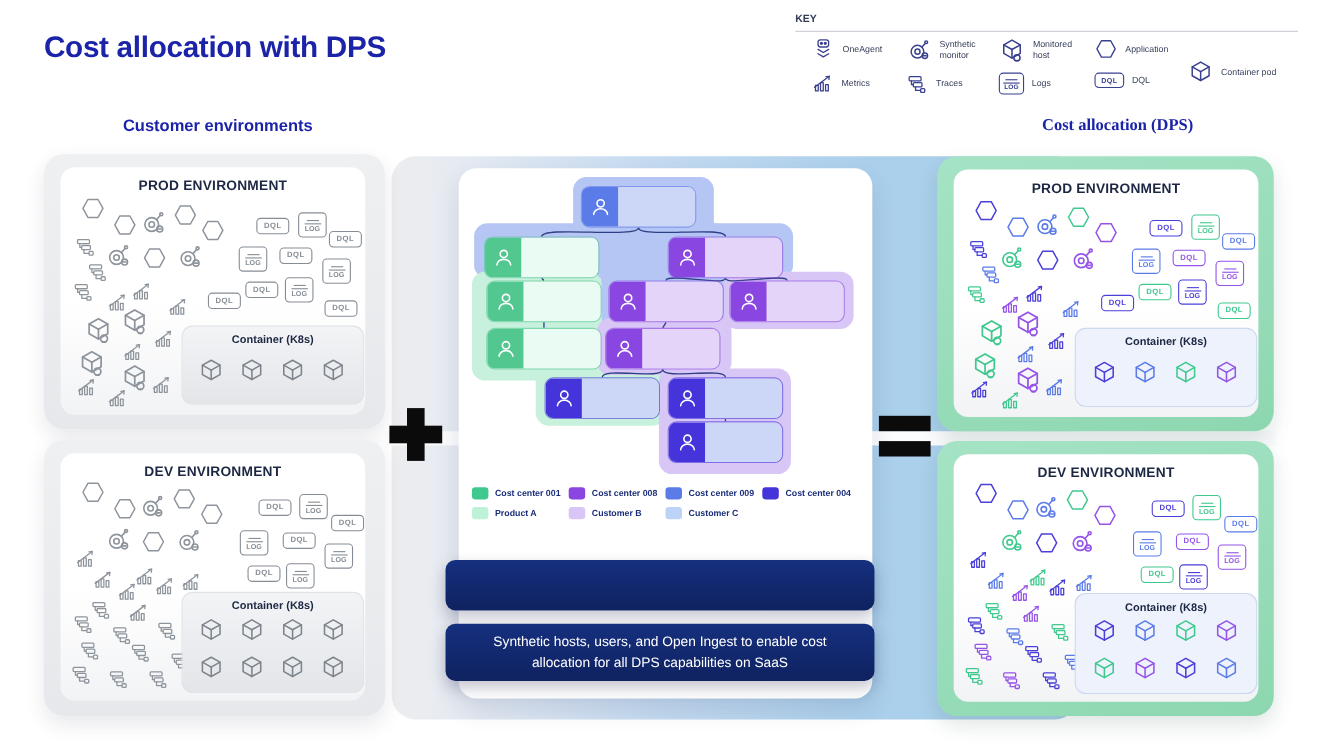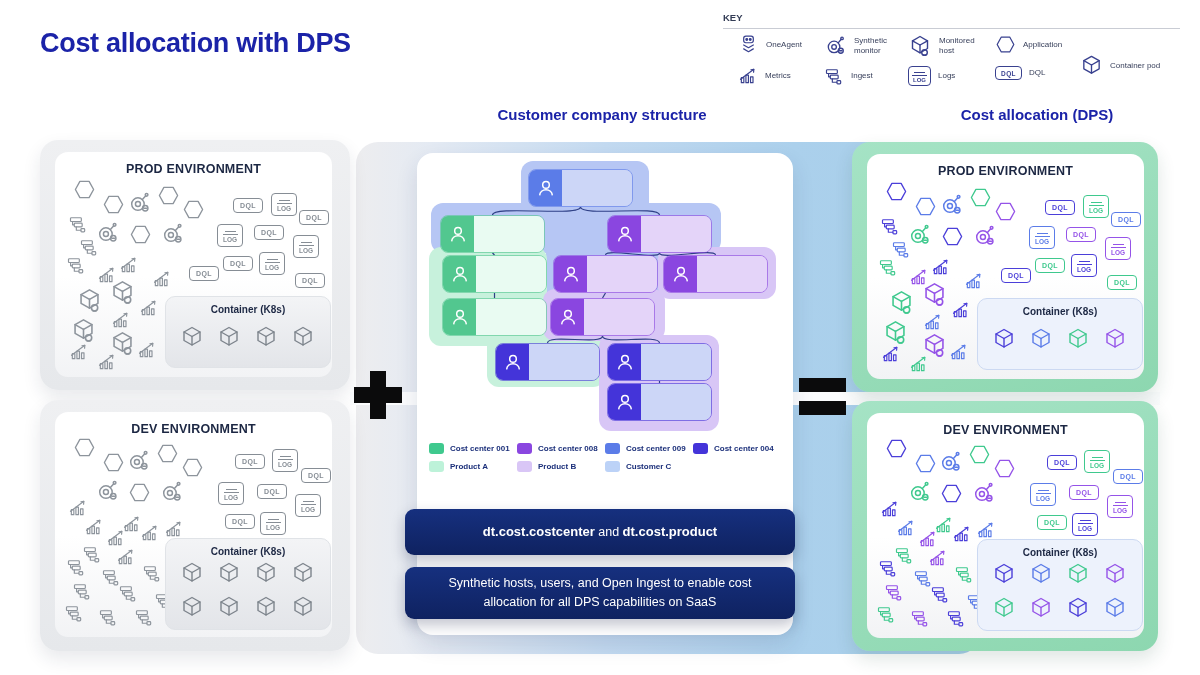--- a/index.html
+++ b/index.html
@@ -129,40 +129,40 @@
           </svg></span>
         <span class="key-label">Metrics</span>
       </div>
       <div class="key-item" style="left: 824px; top: 66px;">
         <span class="scatter-icon" style="position: relative;"><svg width="20" height="20" viewBox="0 0 24 24" fill="none" stroke="#39418f" stroke-width="1.4" stroke-linejoin="round" stroke-linecap="round">
             <rect x="3" y="4.5" width="13" height="4.5" rx="1"></rect>
             <rect x="7.5" y="11" width="9.5" height="4.5" rx="1"></rect>
             <rect x="15.5" y="17.5" width="4.5" height="4" rx="1"></rect>
             <path d="M5.5 9 v4 h2 M10 15.5 v4 h5.5"></path>
           </svg></span>
-        <span class="key-label">Ingest</span>
+        <span class="key-label">Traces</span>
       </div>
       <div class="key-item" style="left: 908px; top: 66px;">
         <div class="badge log" style="color: rgb(57, 65, 143); position: relative; width: 23px; height: 20px; font-size: 6px;">
           <span class="loglines"></span>
           <span class="logline2"></span>
           <b>LOG</b>
         </div>
         <span class="key-label">Logs</span>
       </div>
       <div class="key-item" style="left: 995px; top: 66px;">
         <div class="badge dql" style="color: rgb(57, 65, 143); position: relative; width: 27px; height: 14px; font-size: 6.5px;">
           <b>DQL</b>
         </div>
         <span class="key-label">DQL</span>
       </div>
     </div>
 
-  <div class="colh" style="left:462px;">Customer company structure</div>
-  <div class="colh" style="left:897px;">Cost allocation (DPS)</div>
+  <div class="colh" style="left:58px;">Customer environments</div>
+  <div class="colh" style="left:876px;font-family:Liberation Serif, serif;">Cost allocation (DPS)</div>
 
   <div class="center-panel"></div>
   <div class="band"></div>
 
   <div id="e0" class="wrap gray" style="left:40px;top:140px;width:310px;height:250px;">
       <div class="innercard">
         <div class="env-title">PROD ENVIRONMENT</div>
         <span class="scatter-icon" style="left: 18px; top: 26px;"><svg width="23" height="23" viewBox="0 0 24 24" fill="none" stroke="#8d949c" stroke-width="1.4" stroke-linejoin="round" stroke-linecap="round">
             <polygon points="7.2,3.5 16.8,3.5 21.5,12 16.8,20.5 7.2,20.5 2.5,12"></polygon>
           </svg></span>
@@ -1171,29 +1171,28 @@
         <div class="legend-item" style="left: 276px; top: 290px;">
           <span class="legend-swatch" style="background:#4434d9"></span>
           <span class="legend-label">Cost center 004</span>
         </div>
         <div class="legend-item" style="left: 12px; top: 308px;">
           <span class="legend-swatch" style="background:#bdf2d9"></span>
           <span class="legend-label">Product A</span>
         </div>
         <div class="legend-item" style="left: 100px; top: 308px;">
           <span class="legend-swatch" style="background:#d9c6f6"></span>
-          <span class="legend-label">Product B</span>
+          <span class="legend-label">Customer B</span>
         </div>
         <div class="legend-item" style="left: 188px; top: 308px;">
           <span class="legend-swatch" style="background:#bcd2f7"></span>
           <span class="legend-label">Customer C</span>
         </div>
       </div>
     <div class="banner" style="top:356px;height:46px;">
-      <div class="l"><b>dt.cost.costcenter</b><span> and </span><b>dt.cost.product</b></div>
     </div>
     <div class="banner" style="top:414px;height:52px;">
       <div class="l">Synthetic hosts, users, and Open Ingest to enable cost allocation for all DPS capabilities on SaaS</div>
     </div>
   </div>
 
   <div class="op-plus"></div>
   <div class="op-eq"></div>
 </div>
 

